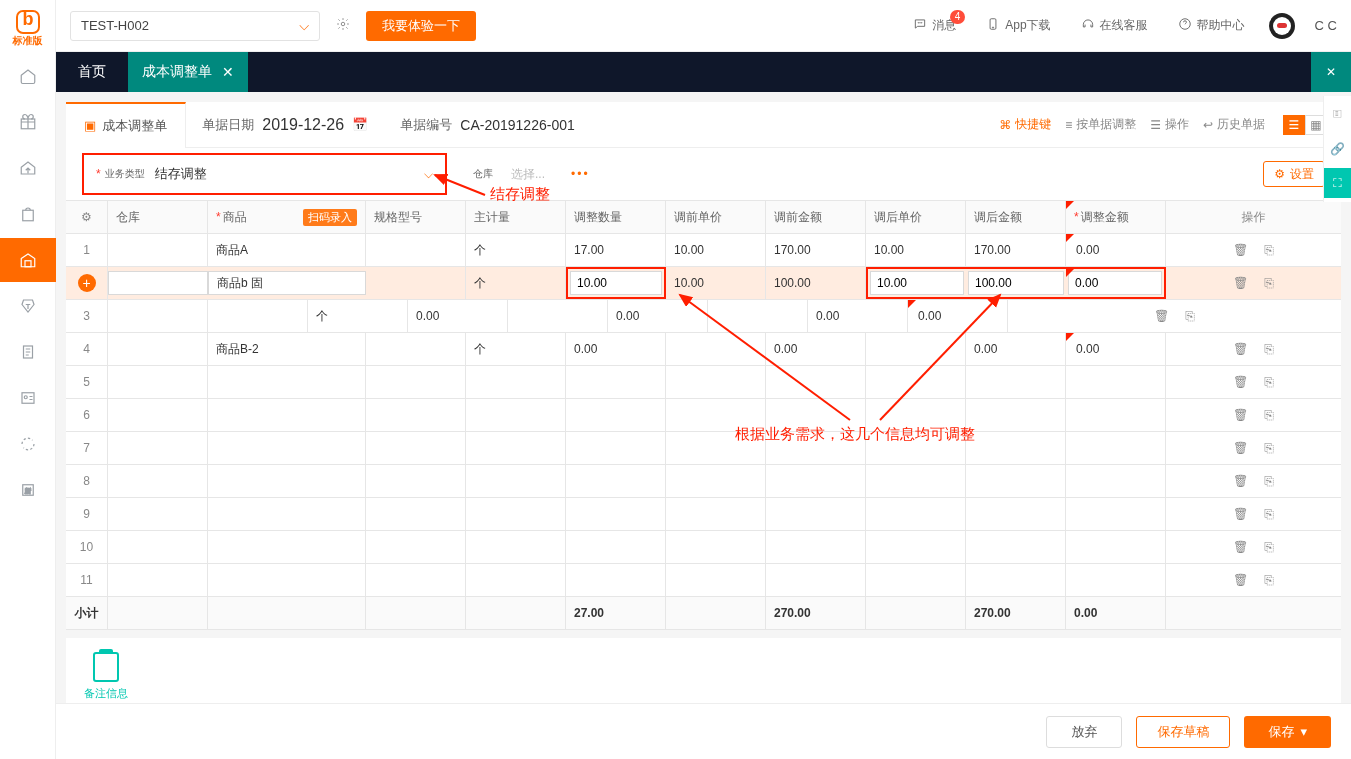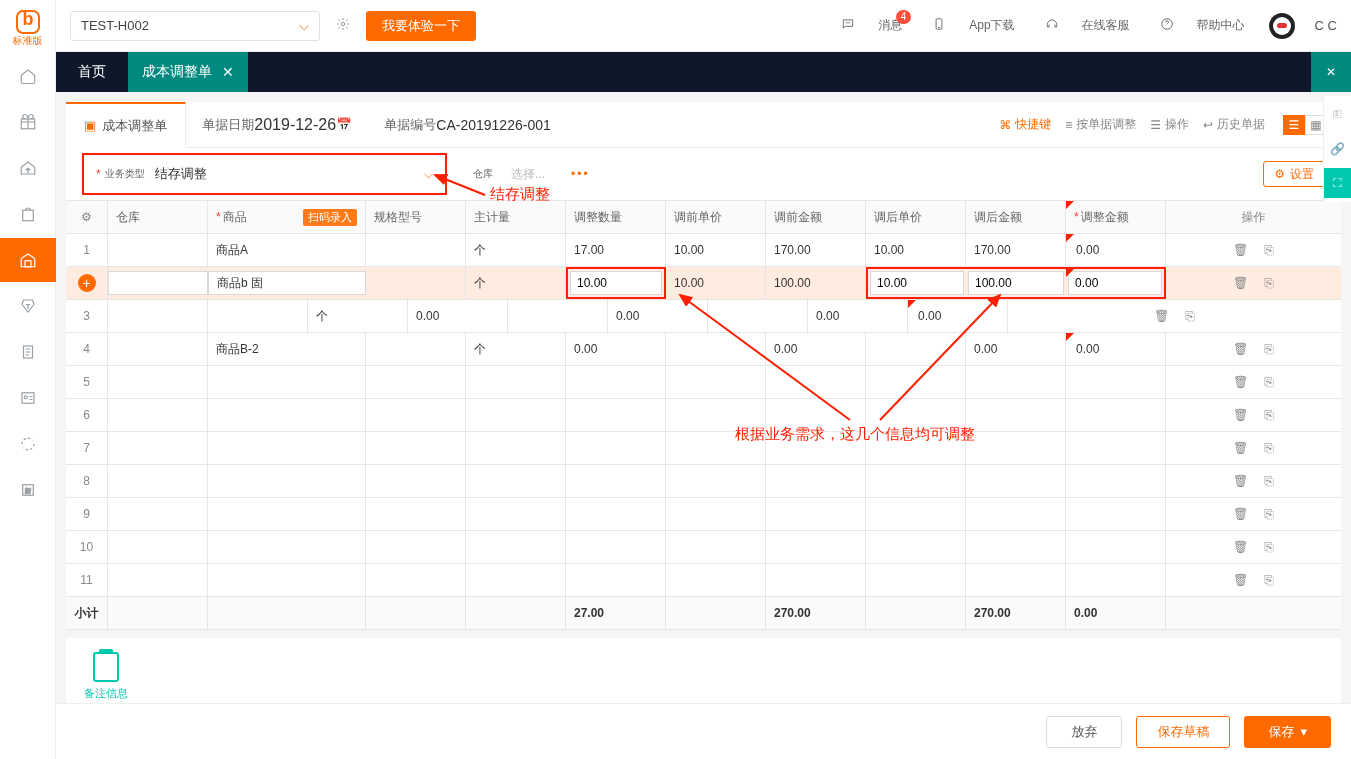--- a/index.html
+++ b/index.html
@@ -1,56 +1,56 @@
 <!DOCTYPE html>
 <html><head>
 <meta charset="utf-8">
 <style>
 * { margin:0; padding:0; box-sizing:border-box; font-family:"Microsoft YaHei","PingFang SC",sans-serif; }
 body { background:#fff; font-size:12px; color:#333; overflow:hidden; }
 .app { display:flex; height:759px; width:1351px; position:relative; }
 
 
-.sidebar { width:56px; background:#fff; border-right:1px solid #eee; display:flex; flex-direction:column; align-items:center; padding-top:6px; gap:2px; }
+.sidebar { width:56px; background:#fff; border-right:1px solid #eee; display:flex; flex-direction:column; align-items:center; padding-top:6px; gap:2px;font-weight:bold; }
 .logo-wrap { width:56px; height:46px; display:flex; flex-direction:column; align-items:center; justify-content:center; color:#ff6a00; font-size:10px; }
 .logo-b { width:24px; height:24px; border:2px solid #ff6a00; border-radius:7px; position:relative; }
 .logo-b::after{content:"b"; position:absolute; left:5px; top:-3px; font-size:18px; font-weight:bold; color:#ff6a00;}
 .side-icon { width:56px; height:44px; display:flex; align-items:center; justify-content:center; color:#9aa0a6; cursor:pointer; }
 .side-icon.active { background:#ff6a00; color:#fff; }
 .side-icon svg { width:18px; height:18px; }
 
 
 .main { flex:1; display:flex; flex-direction:column; min-width:0; }
 .topbar { height:52px; border-bottom:1px solid #eee; display:flex; align-items:center; padding:0 14px; gap:10px; }
 .tenant-sel { width:250px; height:30px; border:1px solid #e2e2e2; border-radius:3px; display:flex; align-items:center; padding:0 10px; font-size:13px; color:#444; position:relative; }
 .tenant-sel .chev { margin-left:auto; color:#ff6a00; }
 .gear-standalone { color:#888; padding:0 6px; }
 .btn-primary { background:#ff6a00; color:#fff; border:none; border-radius:3px; height:30px; padding:0 16px; font-size:13px; cursor:pointer; }
 .top-spacer { flex:1; }
-.top-link { display:flex; align-items:center; gap:23px; margin-left:20px; color:#666; font-size:12px; cursor:pointer; }
+.top-link { display:flex; align-items:center; gap:5px; margin-left:20px; color:#666; font-size:12px; cursor:pointer; }
 .badge { position:absolute; top:-7px; right:-9px; background:#ff4d3a; color:#fff; border-radius:8px; font-size:10px; padding:0 5px; line-height:14px; }
 .rel { position:relative; }
 .avatar { width:26px; height:26px; border-radius:50%; background:#222; margin-left:14px; display:flex; align-items:center; justify-content:center; }
 .avatar-ring { width:18px; height:18px; border-radius:50%; background:#fff; position:relative; }
 .avatar-ring::after{content:""; position:absolute; width:10px; height:5px; background:#d33; border-radius:3px; top:6px; left:4px;}
 .user-name { margin-left:10px; color:#555; font-size:13px; }
 
 
 .tabs-row { height:40px; background:#0f172a; display:flex; align-items:stretch; color:#fff; }
 .tab-home { display:flex; align-items:center; padding:0 22px; font-size:14px; }
 .tab-active { background:#00897e; display:flex; align-items:center; padding:0 14px; font-size:14px; gap:10px; }
 .tabs-close { margin-left:auto; width:40px; display:flex; align-items:center; justify-content:center; background:#00897e; cursor:pointer; }
 
 
 .content { flex:1; background:#f5f5f5; padding:10px; overflow:auto; display:flex; flex-direction:column; gap:8px; }
 .panel { background:#fff; }
 .doc-head { display:flex; align-items:center; height:46px; border-bottom:1px solid #eee; padding:0 0 0 0; }
 .doc-tab { display:flex; align-items:center; gap:6px; padding:0 18px; height:46px; border-right:1px solid #eee; border-top:2px solid #ff6a00; background:#fff; color:#555; font-size:13px;}
 .doc-tab .doc-icon{color:#ff6a00;}
-.meta { display:flex; align-items:center; gap:0; padding:0 16px; font-size:13px; color:#666; }
+.meta { display:flex; align-items:center; gap:8px; padding:0 16px; font-size:13px; color:#666; }
 .meta .date { font-size:16px; color:#333; }
 .cal-ic{ color:#ff6a00;}
 .doc-actions { margin-left:auto; display:flex; align-items:center; gap:14px; padding-right:14px; color:#888; font-size:12px;}
 .doc-actions .act { display:flex; align-items:center; gap:4px; cursor:pointer;}
 .doc-actions .act.orange{ color:#ff6a00;}
 .view-toggle{display:flex; gap:0; margin-left:4px;}
 .vt-btn{width:22px;height:20px;border:1px solid #ddd;display:flex;align-items:center;justify-content:center;font-size:12px;}
 .vt-btn.on{background:#ff6a00;color:#fff;border-color:#ff6a00;}
 
 .filter-row { display:flex; align-items:center; height:52px; padding:0 16px; gap:26px; }

